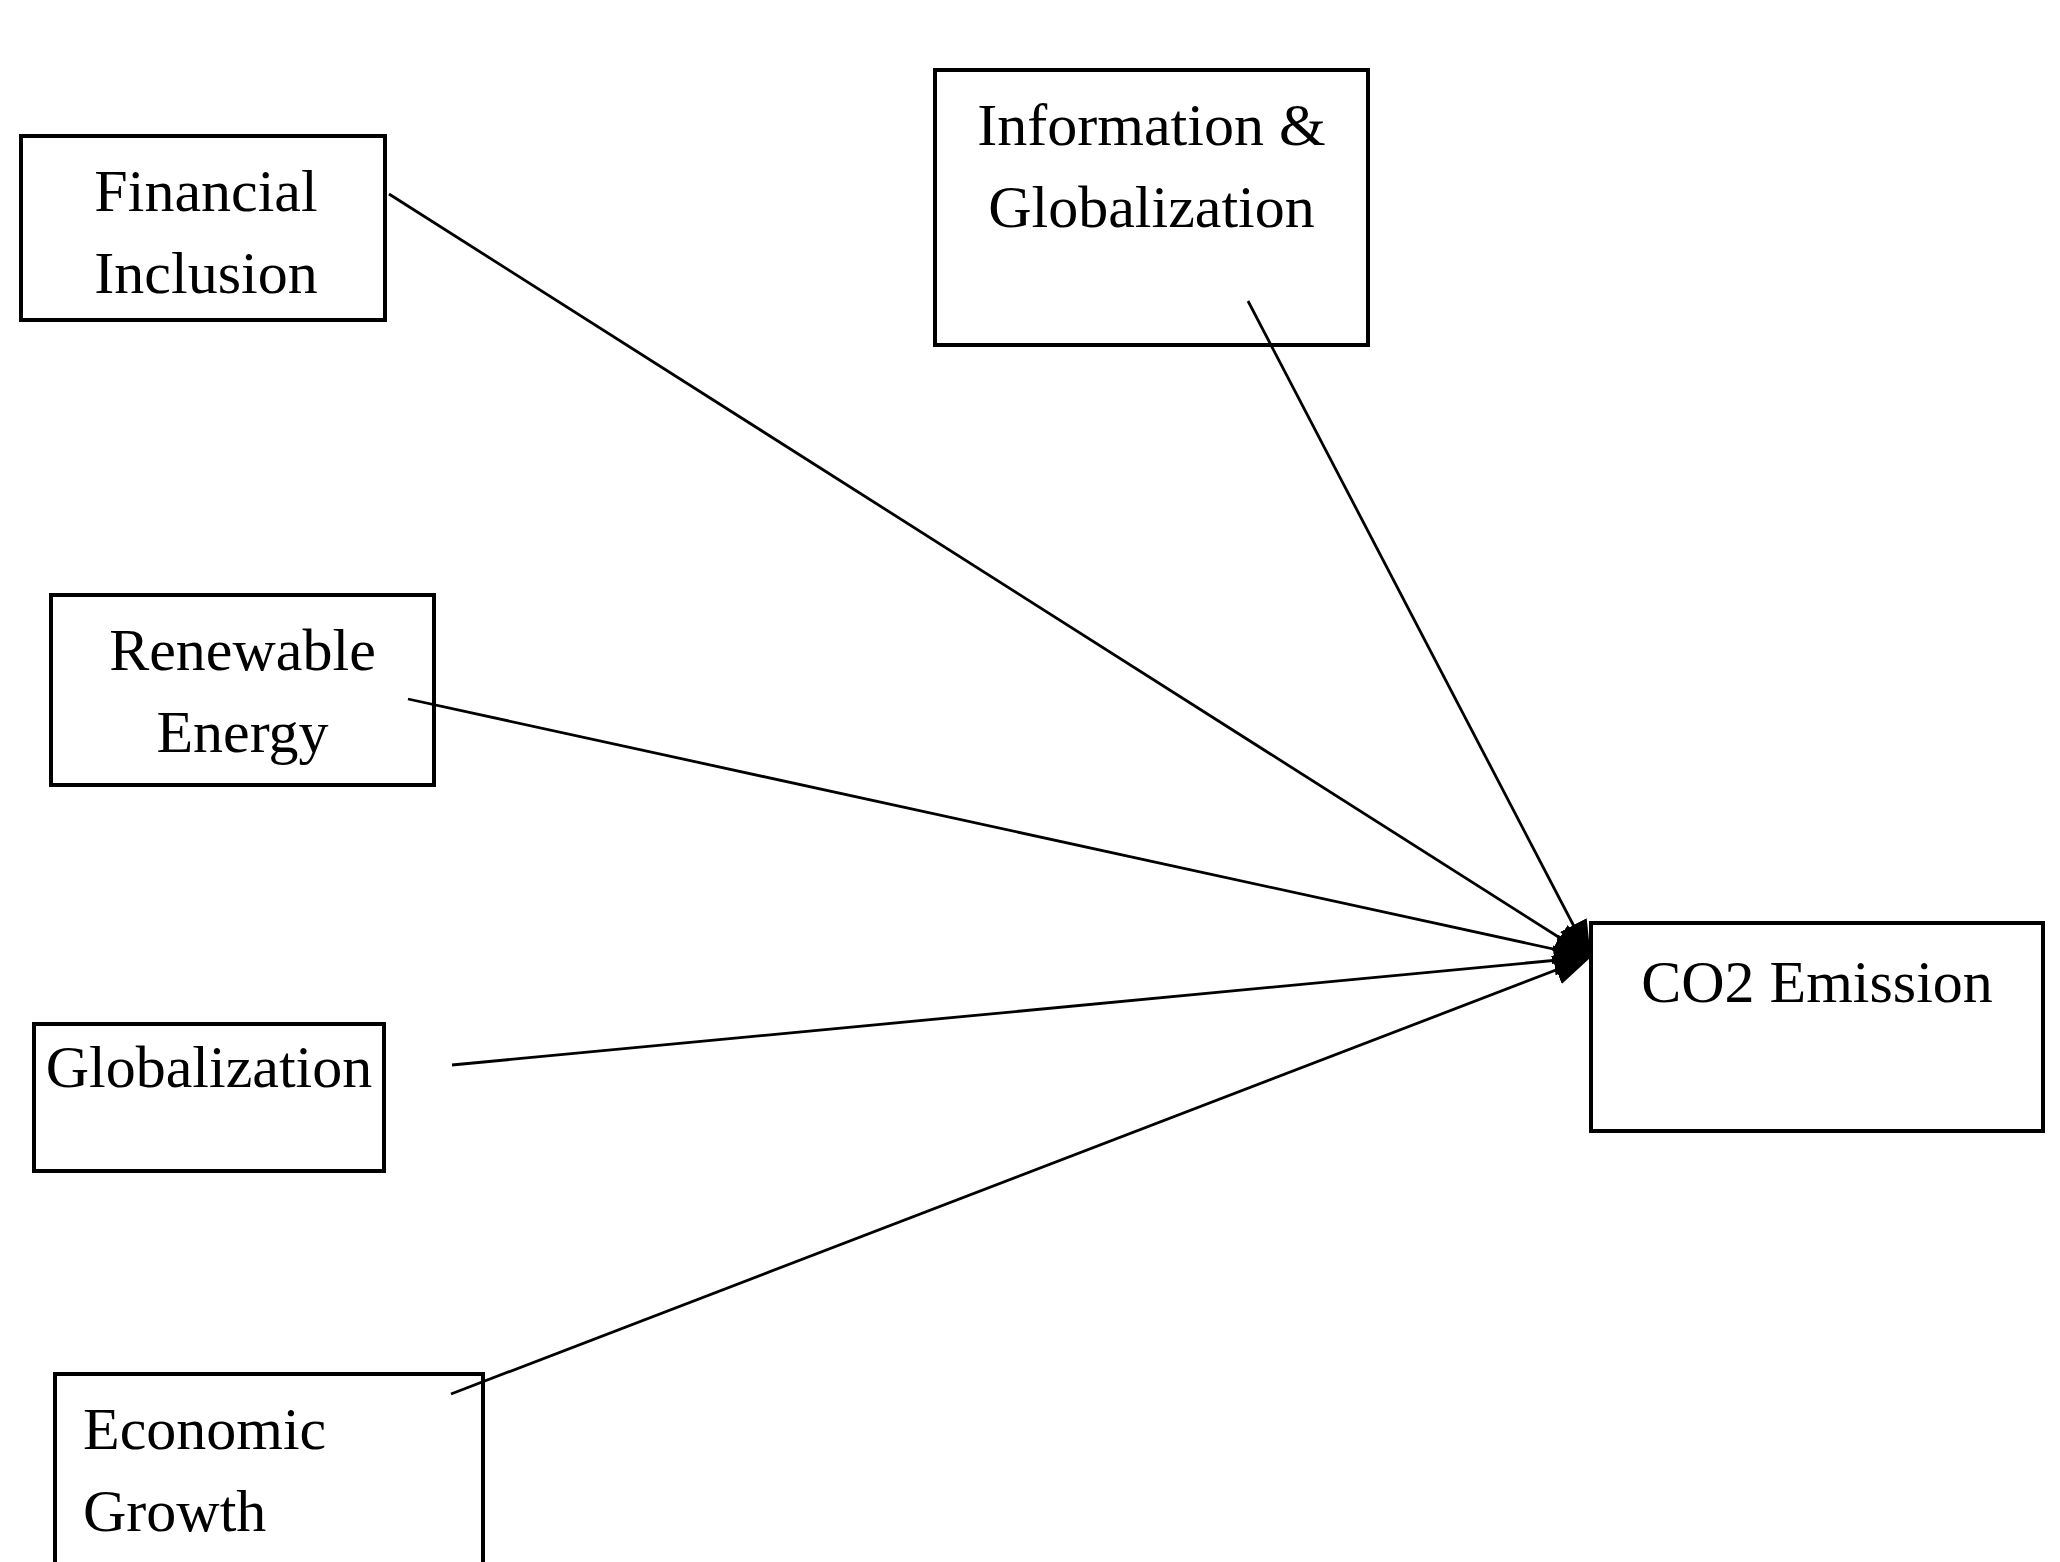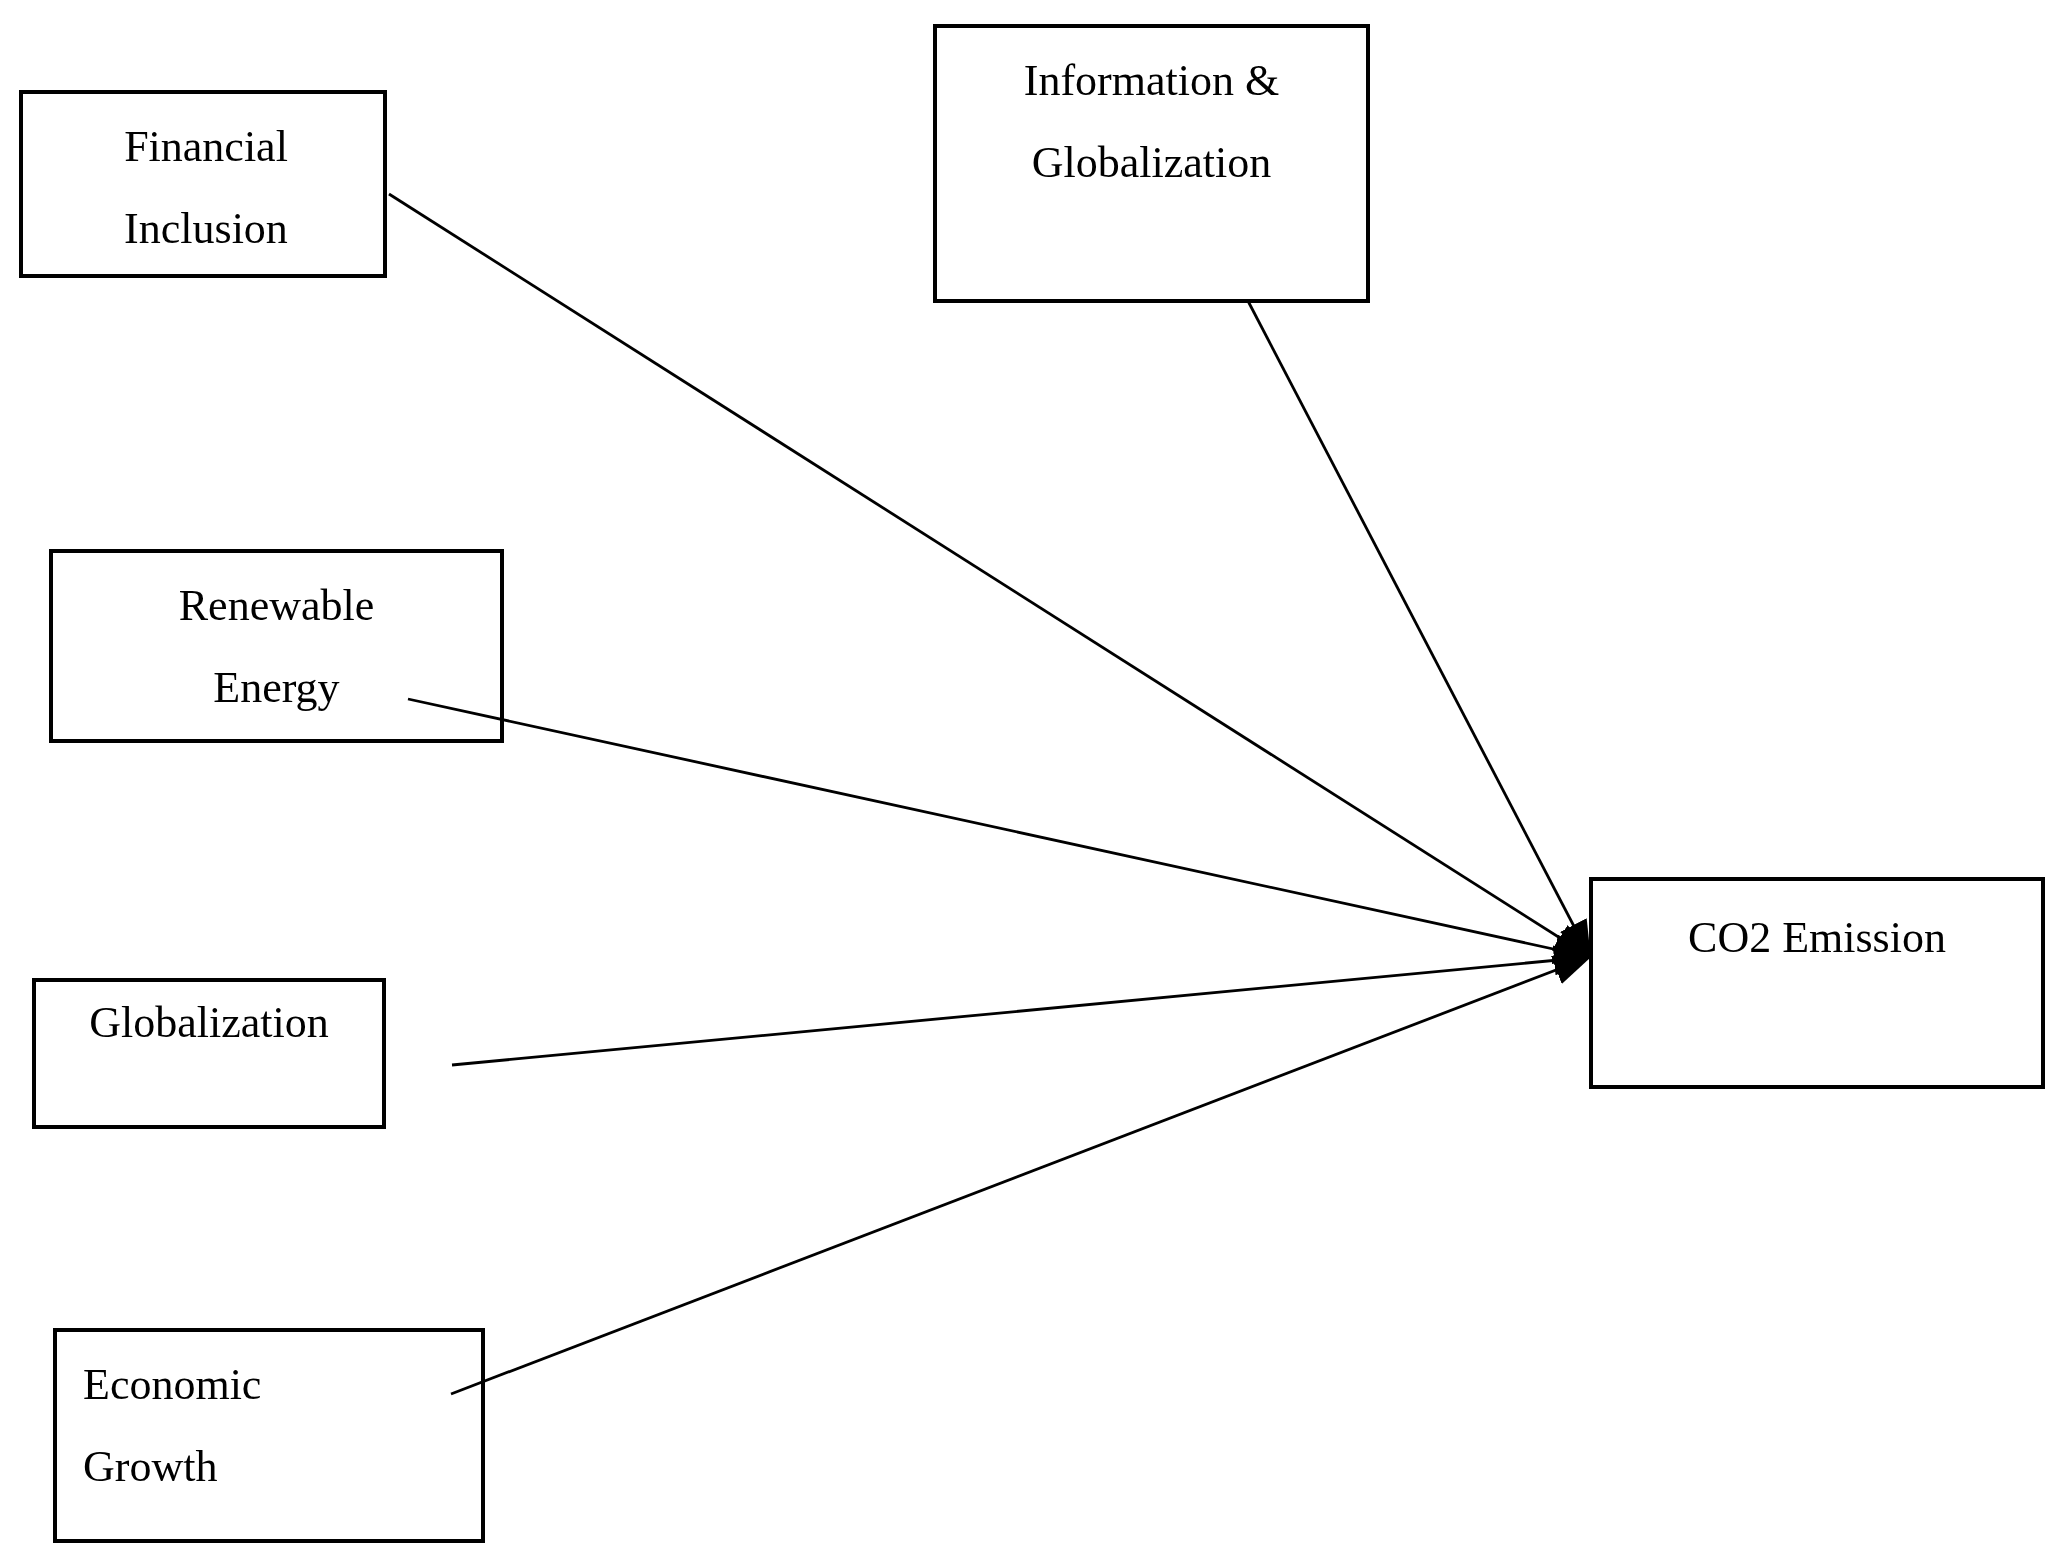--- a/index.html
+++ b/index.html
@@ -23,29 +23,30 @@
     width: 2060px;
     height: 1562px;
     z-index: 2;
     pointer-events: none;
   }
   .node {
     position: absolute;
     box-sizing: border-box;
     border: 4px solid #000000;
     background: #ffffff;
-    font-size: 44px;
+    font-size: 60px;
     line-height: 82px;
     z-index: 1;
     text-align: center;
+    margin-top: 44px;
   }
   .node .ln { display: block; }
   .node-fi   { left: 19px;   top: 90px;   width: 368px; height: 188px; padding-top: 12px; padding-left: 6px; }
   .node-ict  { left: 933px;  top: 24px;   width: 437px; height: 279px; padding-top: 12px; }
-  .node-re   { left: 49px;   top: 549px;  width: 455px; height: 194px; padding-top: 12px; }
+  .node-re   { left: 49px;   top: 549px;  width: 387px; height: 194px; padding-top: 12px; }
   .node-glob { left: 32px;   top: 978px;  width: 354px; height: 151px; }
   .node-eg   { left: 53px;   top: 1328px; width: 432px; height: 215px; padding-top: 12px;
                text-align: left; padding-left: 26px; }
   .node-co2  { left: 1589px; top: 877px;  width: 456px; height: 212px; padding-top: 16px; }
 </style>
 </head>
 <body>
 
 <div class="canvas">
 

